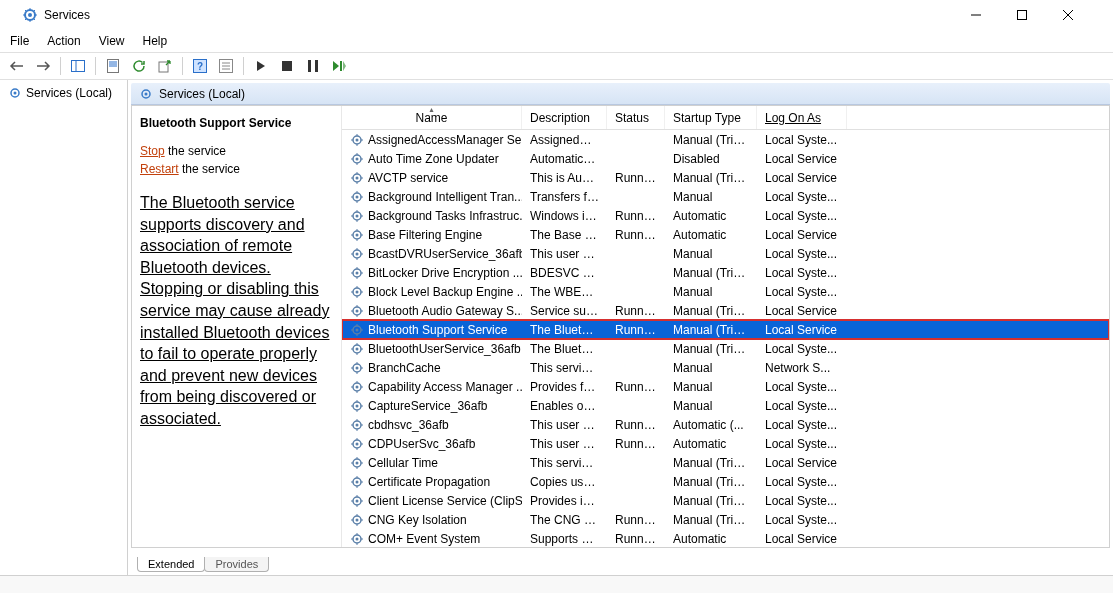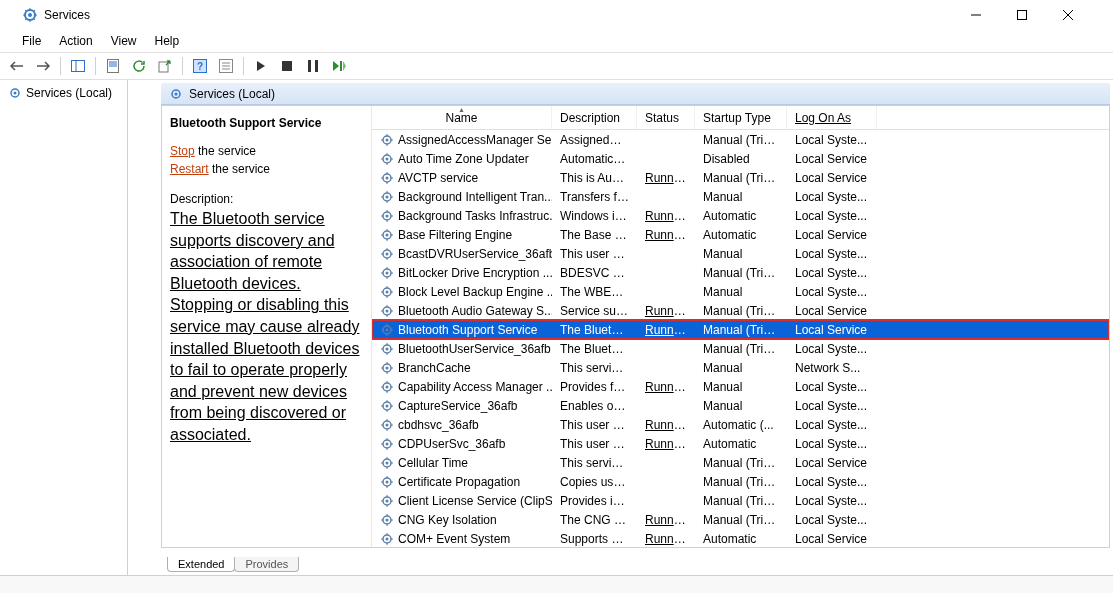--- a/index.html
+++ b/index.html
@@ -2,26 +2,26 @@
 <html><head>
 <meta charset="utf-8">
 <style>
 * { box-sizing: border-box; margin: 0; padding: 0; }
 body { font-family: "Segoe UI", Tahoma, sans-serif; font-size: 12px; color: #000; background: #fff; width: 1113px; height: 593px; overflow: hidden; display: flex; flex-direction: column; }
 .titlebar { height: 30px; display: flex; align-items: center; padding: 0 22px; }
 .titlebar .app-icon { width: 16px; height: 16px; margin-right: 6px; }
 .titlebar .title { flex: 0 0 auto; font-size: 12px; }
 .titlebar .spacer { flex: 1; }
 .win-btn { width: 46px; height: 30px; display: flex; align-items: center; justify-content: center; }
-.menubar { height: 22px; display: flex; align-items: center; padding: 0 14px; gap: 2px; }
+.menubar { height: 22px; display: flex; align-items: center; padding: 0 2px; gap: 2px; }
 .menubar .menu-item { padding: 2px 8px; }
 .toolbar { height: 28px; display: flex; align-items: center; padding: 0 6px; gap: 4px; border-top: 1px solid #e0e0e0; border-bottom: 1px solid #e0e0e0; }
 .tool-btn { width: 22px; height: 22px; display: flex; align-items: center; justify-content: center; border: 1px solid transparent; }
 .tool-sep { width: 1px; height: 18px; background: #d0d0d0; margin: 0 2px; }
-.main { flex: 1; display: flex; min-height: 0; gap: 30px; }
+.main { flex: 1; display: flex; min-height: 0; }
 .tree-pane { width: 128px; border-right: 1px solid #d0d0d0; padding: 4px; background: #fff; }
 .tree-item { display: flex; align-items: center; gap: 4px; padding: 2px 4px; }
 .content { flex: 1; display: flex; flex-direction: column; min-width: 0; }
 .content-header { height: 22px; background: linear-gradient(#e8f0fb,#d6e4f5); display: flex; align-items: center; padding: 0 8px; gap: 6px; border-bottom: 1px solid #b8c8e0; margin: 3px 3px 0 3px; border-radius: 2px 2px 0 0; }
 .content-header .hdr-title { font-size: 12px; }
 .content-body { flex: 1; display: flex; min-height: 0; border: 1px solid #d0d0d0; margin: 0 3px; }
 .detail-pane { width: 210px; padding: 10px 10px 10px 8px; border-right: 1px solid #e8e8e8; }
 .detail-pane .svc-name { font-weight: bold; font-size: 12px; margin-bottom: 12px; }
 .detail-pane .actions { margin-bottom: 14px; font-size: 12px; line-height: 1.5; }
 .detail-pane .actions a { color: #c2410c; text-decoration: underline; }
@@ -33,21 +33,21 @@
 .col-h.name { width: 180px; justify-content: center; }
 .col-h.desc { width: 85px; }
 .col-h.status { width: 58px; }
 .col-h.startup { width: 92px; }
 .col-h.logon { width: 90px; text-decoration: underline; }
 .sort-ind { position:absolute; left:50%; top:-1px; transform:translateX(-50%); font-size:8px; color:#666; }
 .row { display: flex; height: 19px; align-items: center; }
 .row .cell { padding: 0 8px; font-size: 12px; white-space: nowrap; overflow: hidden; text-overflow: ellipsis; }
 .row .c-name { width: 180px; display: flex; align-items: center; gap: 4px; }
 .row .c-desc { width: 85px; }
-.row .c-status { width: 58px; text-decoration: underline; }
+.row .c-status { width: 58px; }
 .row .c-startup { width: 92px; }
 .row .c-logon { width: 90px; }
 .row.selected { background: #0a64d8; color: #fff; outline: 2px solid #d62f2f; outline-offset: -1px; }
 .srv-icon { width: 14px; height: 14px; flex-shrink: 0; }
 .tabs { height: 20px; display: flex; align-items: flex-end; margin: 4px 3px 3px 3px; padding-left: 6px; }
 .tab { border: 1px solid #b0b0b0; border-top: none; padding: 1px 10px; font-size: 11px; background: #fff; border-radius: 0 0 4px 4px; margin-right: -1px; position: relative; }
 .tab.inactive { background: #f4f4f4; color: #555; }
 .statusbar { height: 18px; border-top: 1px solid #d0d0d0; background: #f8f8f8; }
 svg { display: block; }
 </style>
@@ -192,21 +192,20 @@
       <span class="hdr-title">Services (Local)</span>
     </div>
 
     <div class="content-body">
       <div class="detail-pane">
         <div class="svc-name">Bluetooth Support Service</div>
         <div class="actions">
           <a href="#">Stop</a><span> the service</span><br>
           <a href="#">Restart</a><span> the service</span>
         </div>
-        <div class="desc-label">Description:</div>
         <div class="desc-text">The Bluetooth service supports discovery and association of remote Bluetooth devices.  Stopping or disabling this service may cause already installed Bluetooth devices to fail to operate properly and prevent new devices from being discovered or associated.</div>
       </div>
 
       <div class="list-pane">
         <div class="cols">
           <div class="col-h name">
               <span>Name</span>
               <span class="sort-ind">▴</span>
             </div>
           <div class="col-h desc">Description</div>

